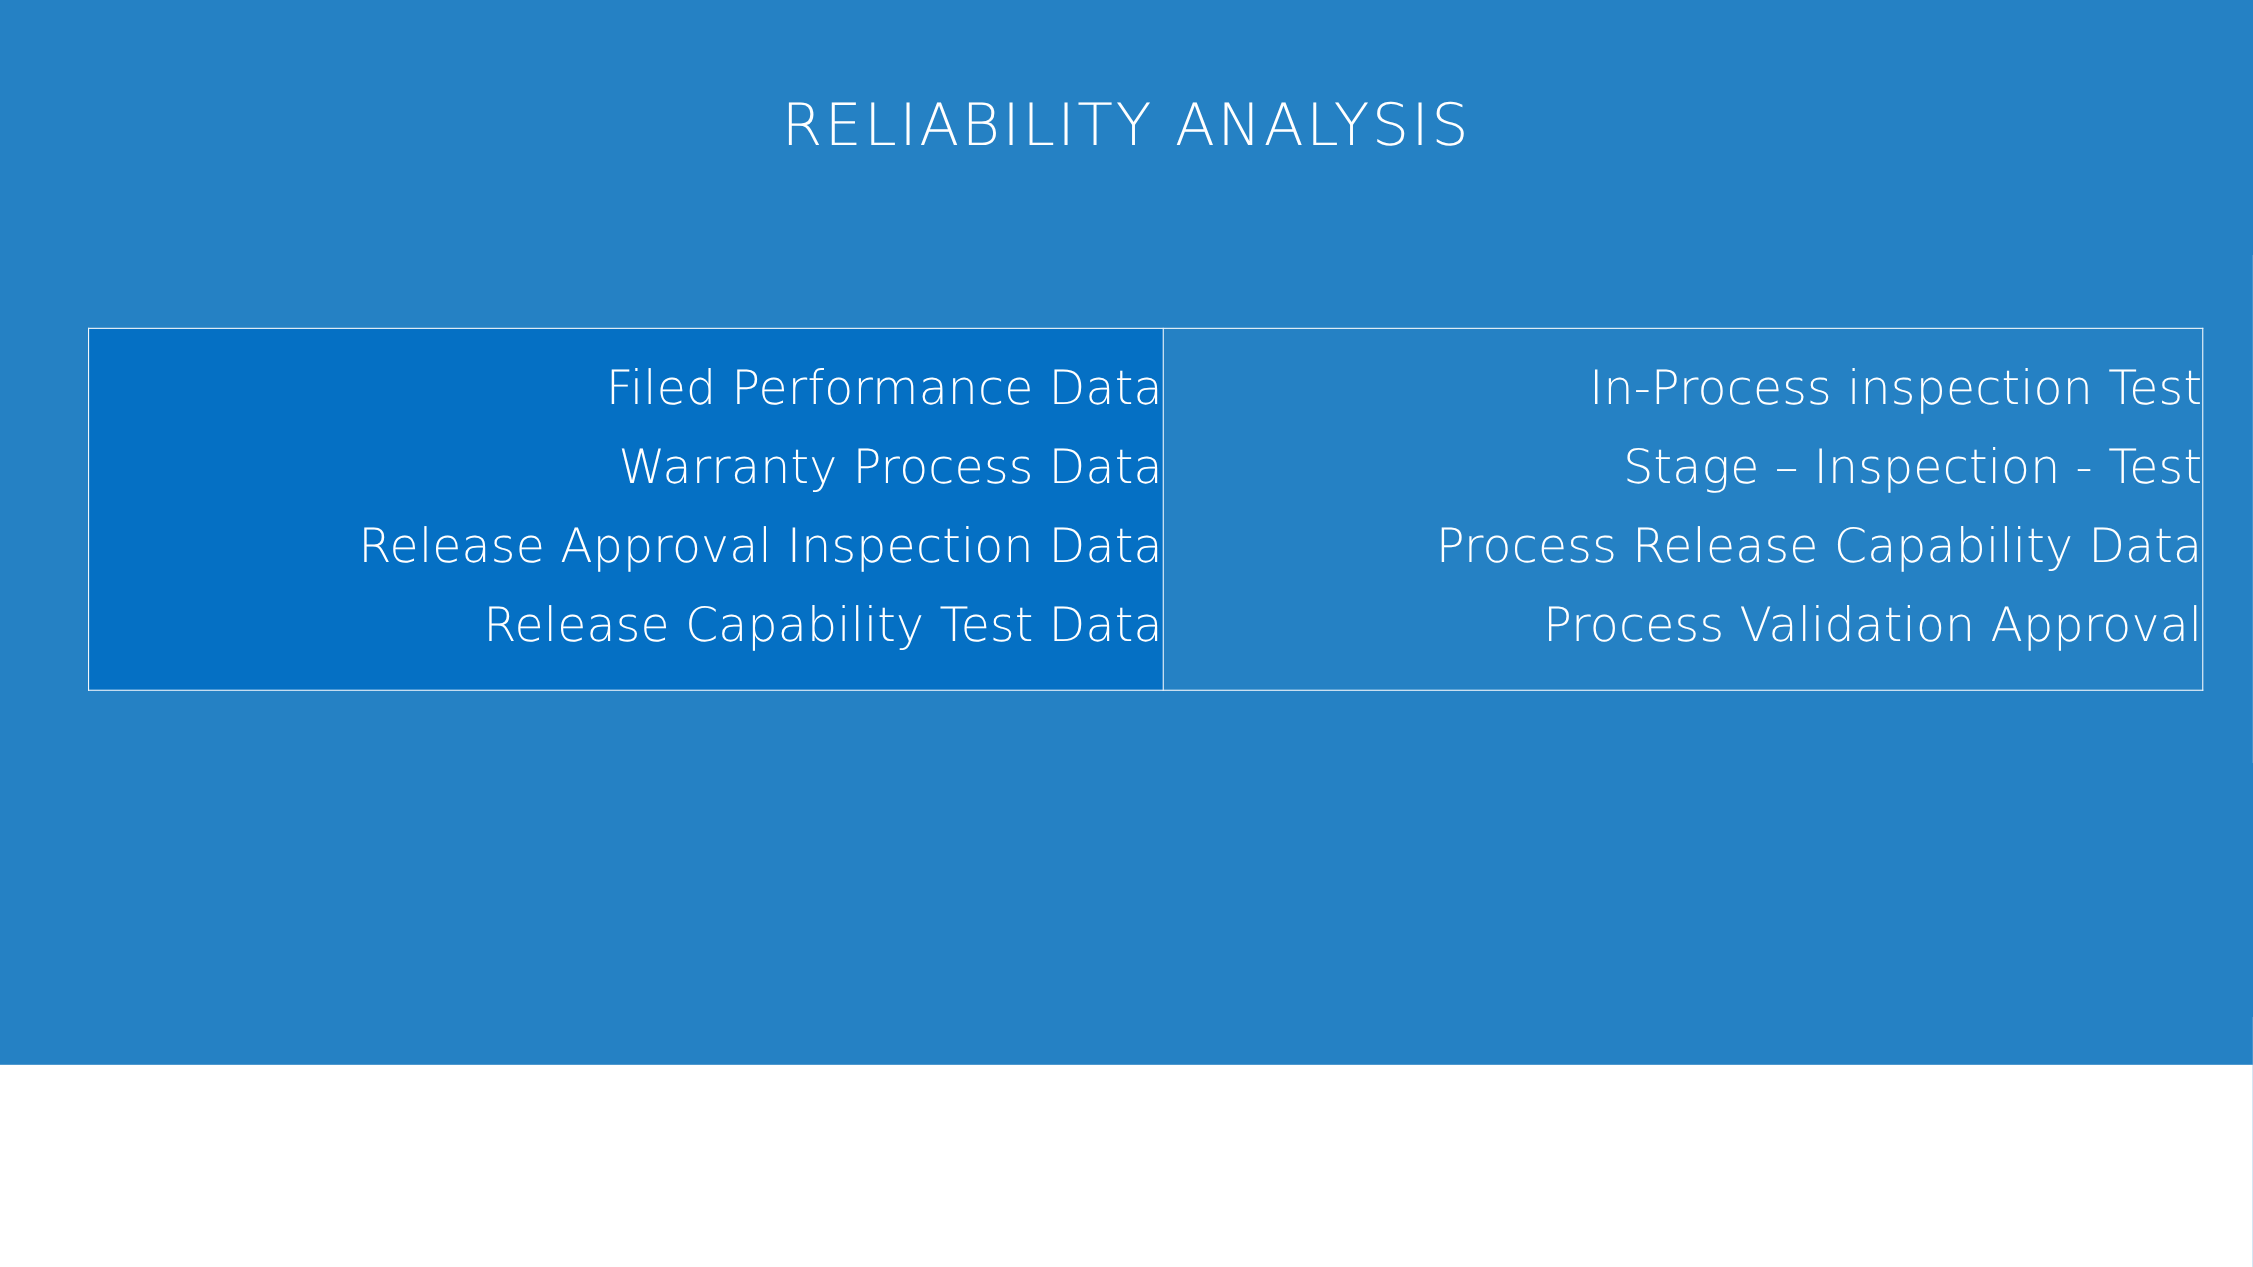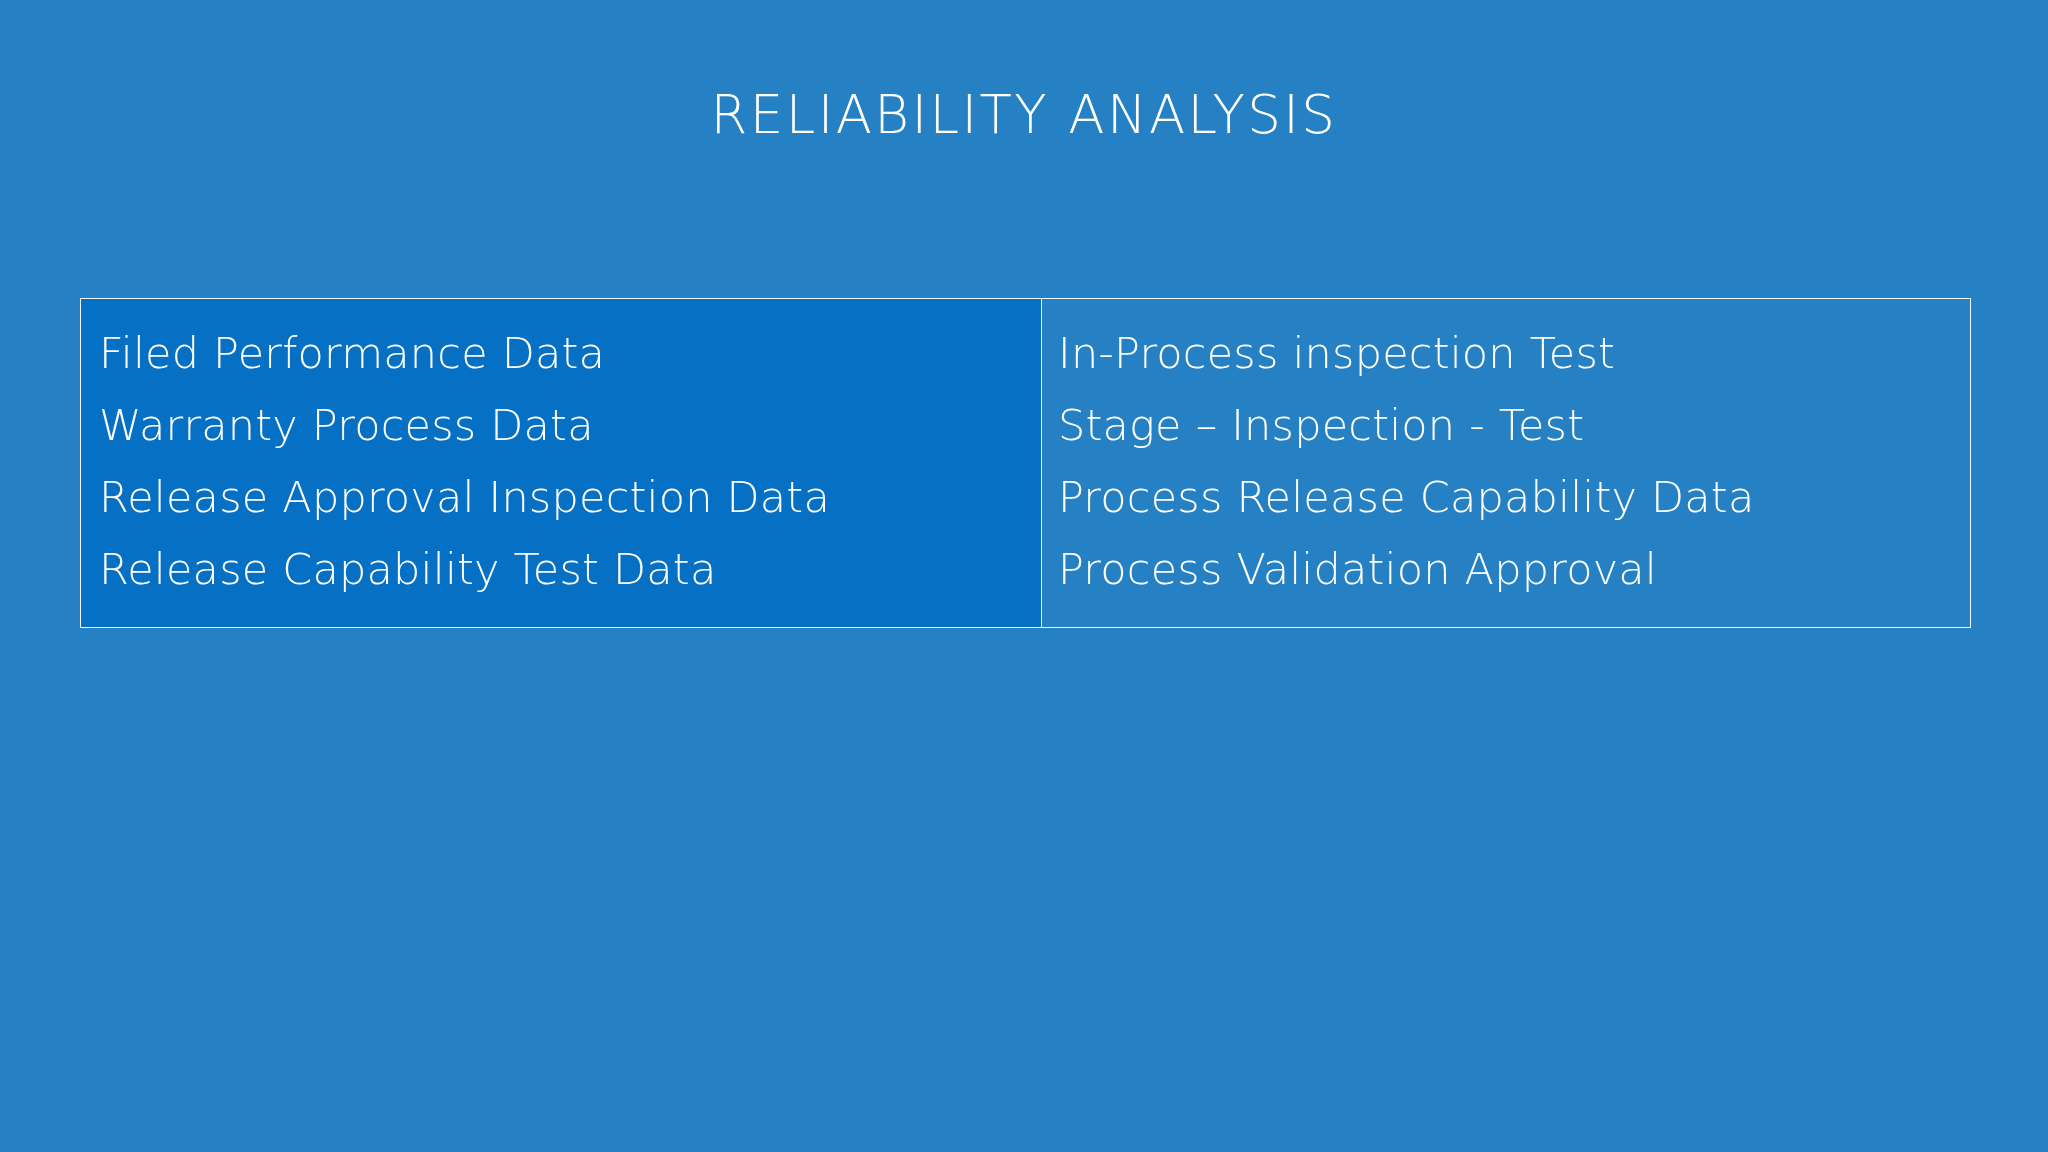--- a/index.html
+++ b/index.html
@@ -9,21 +9,21 @@
   }
   body {
     width: 2048px;
     height: 1152px;
     overflow: hidden;
     font-family: "Liberation Sans", sans-serif;
   }
   #slide {
     position: relative;
     width: 2048px;
-    height: 1152px;
+    height: 968px;
     background: #2581c4;
     box-sizing: border-box;
   }
   #slide-title {
     position: absolute;
     top: 86px;
     left: 0;
     width: 2048px;
     text-align: center;
     color: #ffffff;
@@ -39,21 +39,22 @@
     position: absolute;
     left: 80px;
     top: 298px;
     width: 1888px;
     border-collapse: collapse;
     table-layout: fixed;
   }
   #content-table td {
     border: 1.5px solid #f2f7fb;
     vertical-align: top;
-    padding: 18px 0 22px 0;
+    padding: 18px 0 22px 16px;
+    text-align: right;
   }
   td.col-left {
     width: 960px;
     background: #0570c4;
   }
   td.col-right {
     width: 928px;
     background: #2581c4;
   }
   .cell-list {

